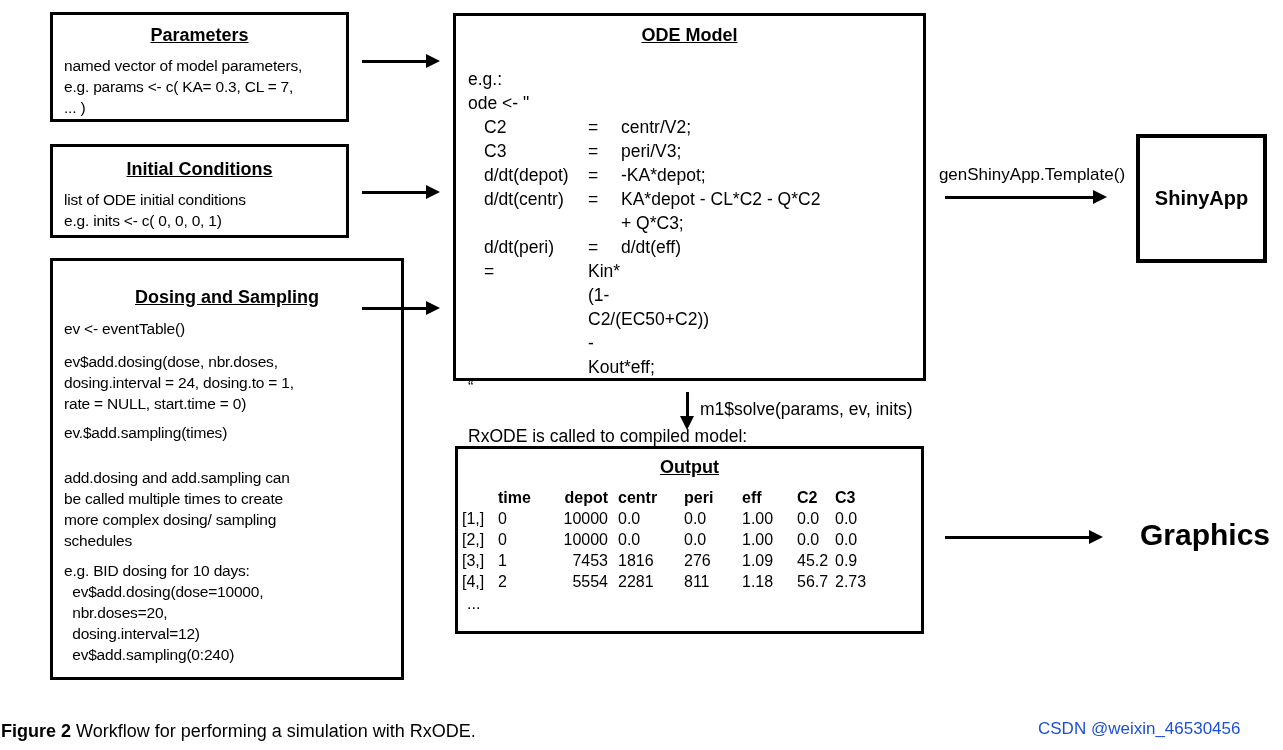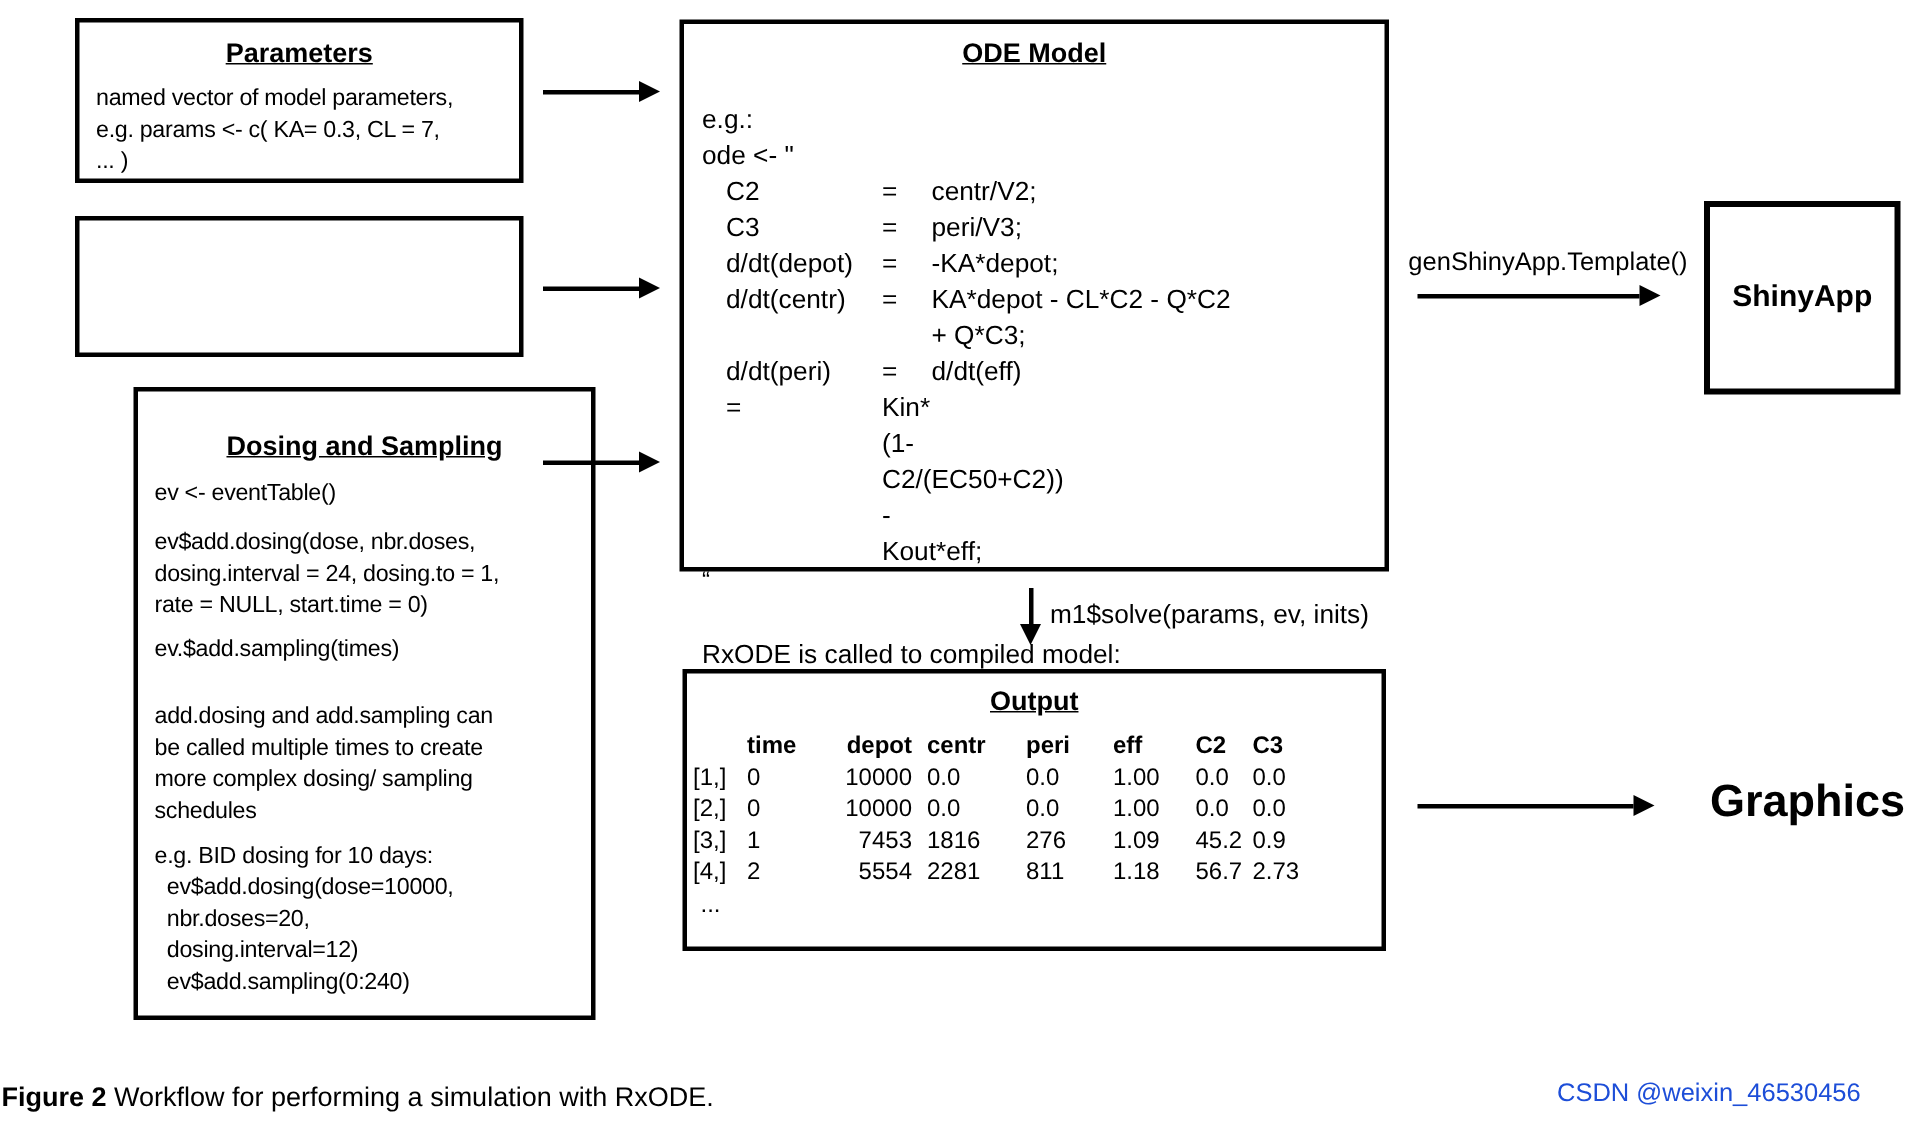--- a/index.html
+++ b/index.html
@@ -10,21 +10,21 @@
   .box { position:absolute; border:3px solid #000; box-sizing:border-box; background:#fff; }
   .btitle { font-weight:700; text-decoration:underline; text-align:center; font-size:18px; }
   .pre { white-space:pre-wrap; }
 
   
   .lbody { font-size:15.5px; line-height:21px; letter-spacing:-0.2px; padding:0 6px 0 11px; }
   #params-box   { left:50px;  top:12px;  width:299px; height:110px; }
   #params-box .btitle { margin:10px 0 9px; }
   #ic-box       { left:50px;  top:144px; width:299px; height:94px; }
   #ic-box .btitle { margin:12px 0 9px; }
-  #dosing-box   { left:50px;  top:258px; width:308px; height:422px;margin-left:39px; }
+  #dosing-box   { left:50px;  top:258px; width:354px; height:422px; }
   #dosing-box .btitle { margin:26px 0 10px; }
   #dosing-box .para { margin:0 0 12px; }
   #dosing-box .para.p2 { margin-bottom:8px; }
   #dosing-box .para.p3 { margin-bottom:24px; }
   #dosing-box .para.p4 { margin-bottom:9px; }
 
   
   #ode-box { left:453px; top:13px; width:473px; height:368px; font-size:17.5px; line-height:24px; }
   #ode-box .btitle { margin:7px 0 20px; }
   #ode-box .inner { padding:0 12px; }
@@ -79,20 +79,23 @@
 <div class="stage">
 
   <div class="box" id="params-box">
     <div class="btitle">Parameters</div>
     <div class="lbody pre">named vector of model parameters,
 e.g. params &lt;- c( KA= 0.3, CL = 7,
 ... )</div>
   </div>
 
   <div class="box" id="ic-box">
+    <div class="btitle">Initial Conditions</div>
+    <div class="lbody pre">list of ODE initial conditions
+e.g. inits &lt;- c( 0, 0, 0, 1)</div>
   </div>
 
   <div class="box" id="dosing-box">
     <div class="btitle">Dosing and Sampling</div>
     <div class="lbody">
       <div class="para p1 pre">ev &lt;- eventTable()</div>
       <div class="para p2 pre">ev$add.dosing(dose, nbr.doses,
 dosing.interval = 24, dosing.to = 1,
 rate = NULL, start.time = 0)</div>
       <div class="para p3 pre">ev.$add.sampling(times)</div>

